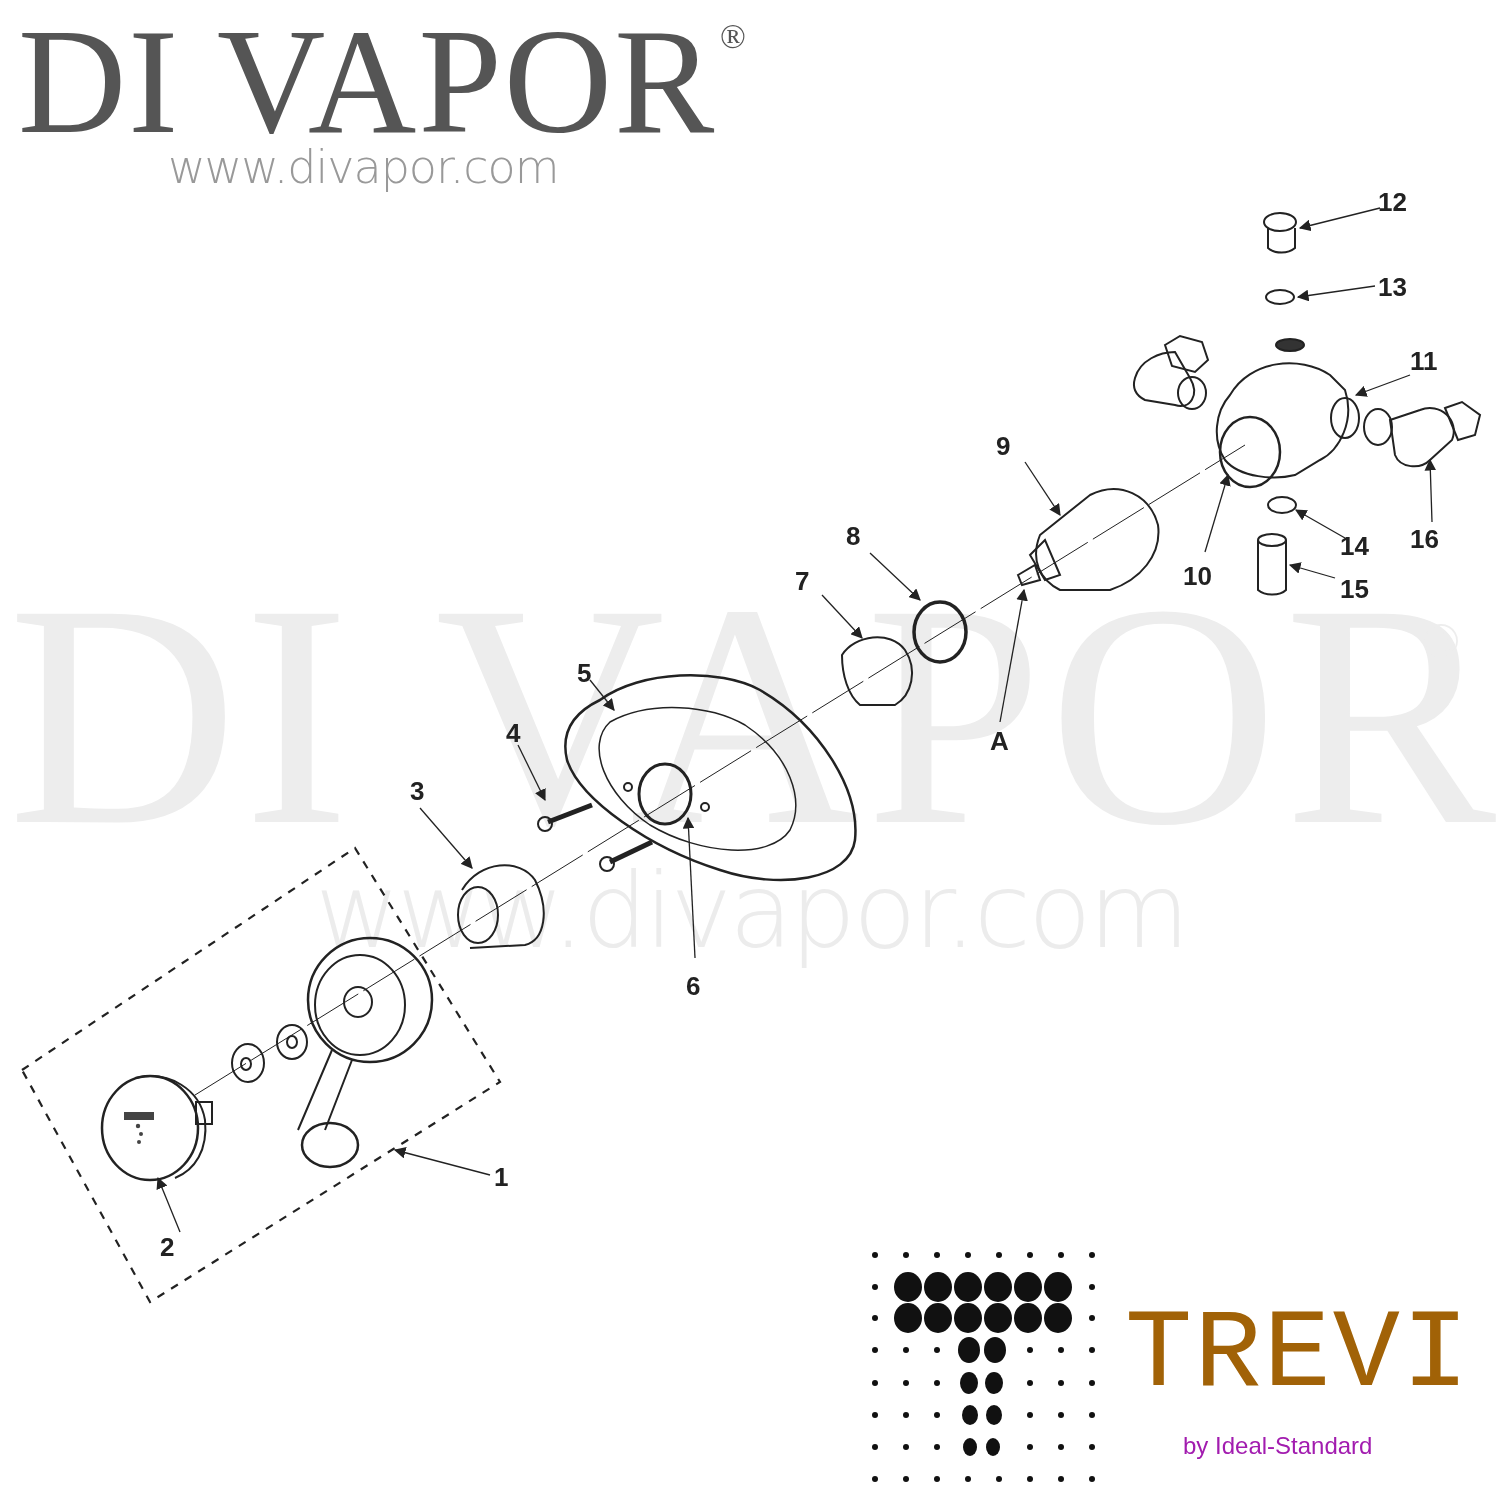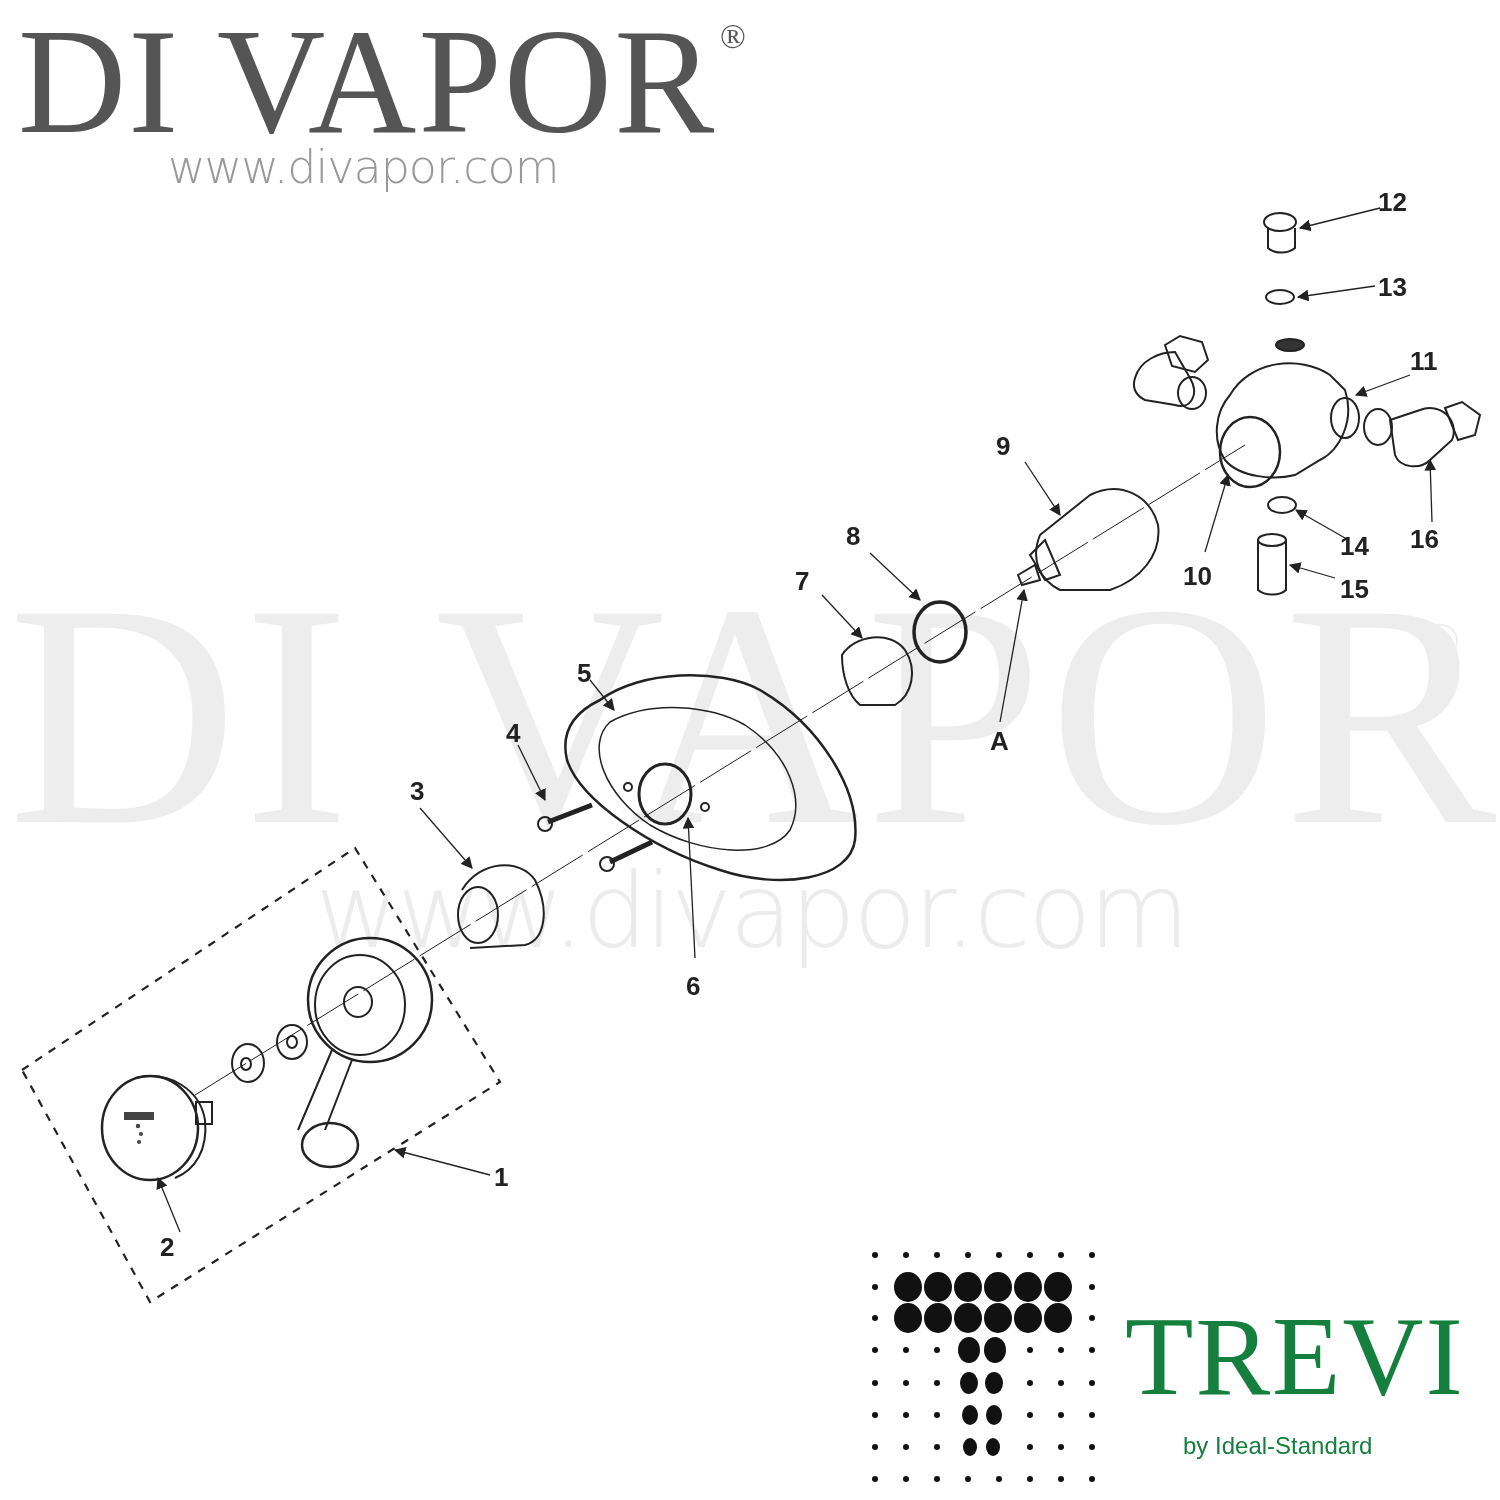--- a/index.html
+++ b/index.html
@@ -5,22 +5,22 @@
   html,body{margin:0;padding:0;background:#fff;}
   #stage{position:relative;width:1500px;height:1500px;overflow:hidden;background:#fff;font-family:"Liberation Sans",sans-serif;}
   .logo-title{position:absolute;left:18px;top:6px;font-family:"Liberation Serif",serif;font-size:150px;line-height:1;color:#555;letter-spacing:2px;white-space:nowrap;}
   .logo-reg{position:absolute;left:720px;top:18px;font-family:"Liberation Serif",serif;font-size:34px;color:#555;}
   .logo-url{position:absolute;left:168px;top:140px;font-family:"DejaVu Sans",sans-serif;font-weight:200;font-size:46px;color:#999;letter-spacing:-1px;}
   .wm-title{position:absolute;left:8px;top:556px;font-family:"Liberation Serif",serif;font-size:318px;line-height:1;color:#ededed;letter-spacing:6px;white-space:nowrap;}
   .wm-reg{position:absolute;left:1422px;top:612px;font-family:"Liberation Serif",serif;font-size:50px;color:#ededed;}
   .wm-url{position:absolute;left:315px;top:850px;font-family:"DejaVu Sans",sans-serif;font-weight:200;font-size:104px;color:#ececec;letter-spacing:-3px;}
   svg#diagram{position:absolute;left:0;top:0;}
   .callout{font-family:"Liberation Sans",sans-serif;font-weight:bold;font-size:26px;fill:#222;}
-  .trevi{position:absolute;left:1125px;top:1300px;font-family:Liberation Serif, serif;font-size:112px;line-height:1;color:#15803d;letter-spacing:2px;}
-  .trevi-sub{position:absolute;left:1183px;top:1432px;font-family:"Liberation Sans",sans-serif;font-size:24px;color:#15803d;}
+  .trevi{position:absolute;left:1125px;top:1300px;font-family:Liberation Mono, monospace;font-size:112px;line-height:1;color:#a16207;letter-spacing:2px;}
+  .trevi-sub{position:absolute;left:1183px;top:1432px;font-family:"Liberation Sans",sans-serif;font-size:24px;color:#a21caf;}
 </style>
 </head>
 <body>
 
 <div id="stage">
 
   <div class="wm-title">DI VAPOR</div>
   <div class="wm-reg">®</div>
   <div class="wm-url">www.divapor.com</div>
 

